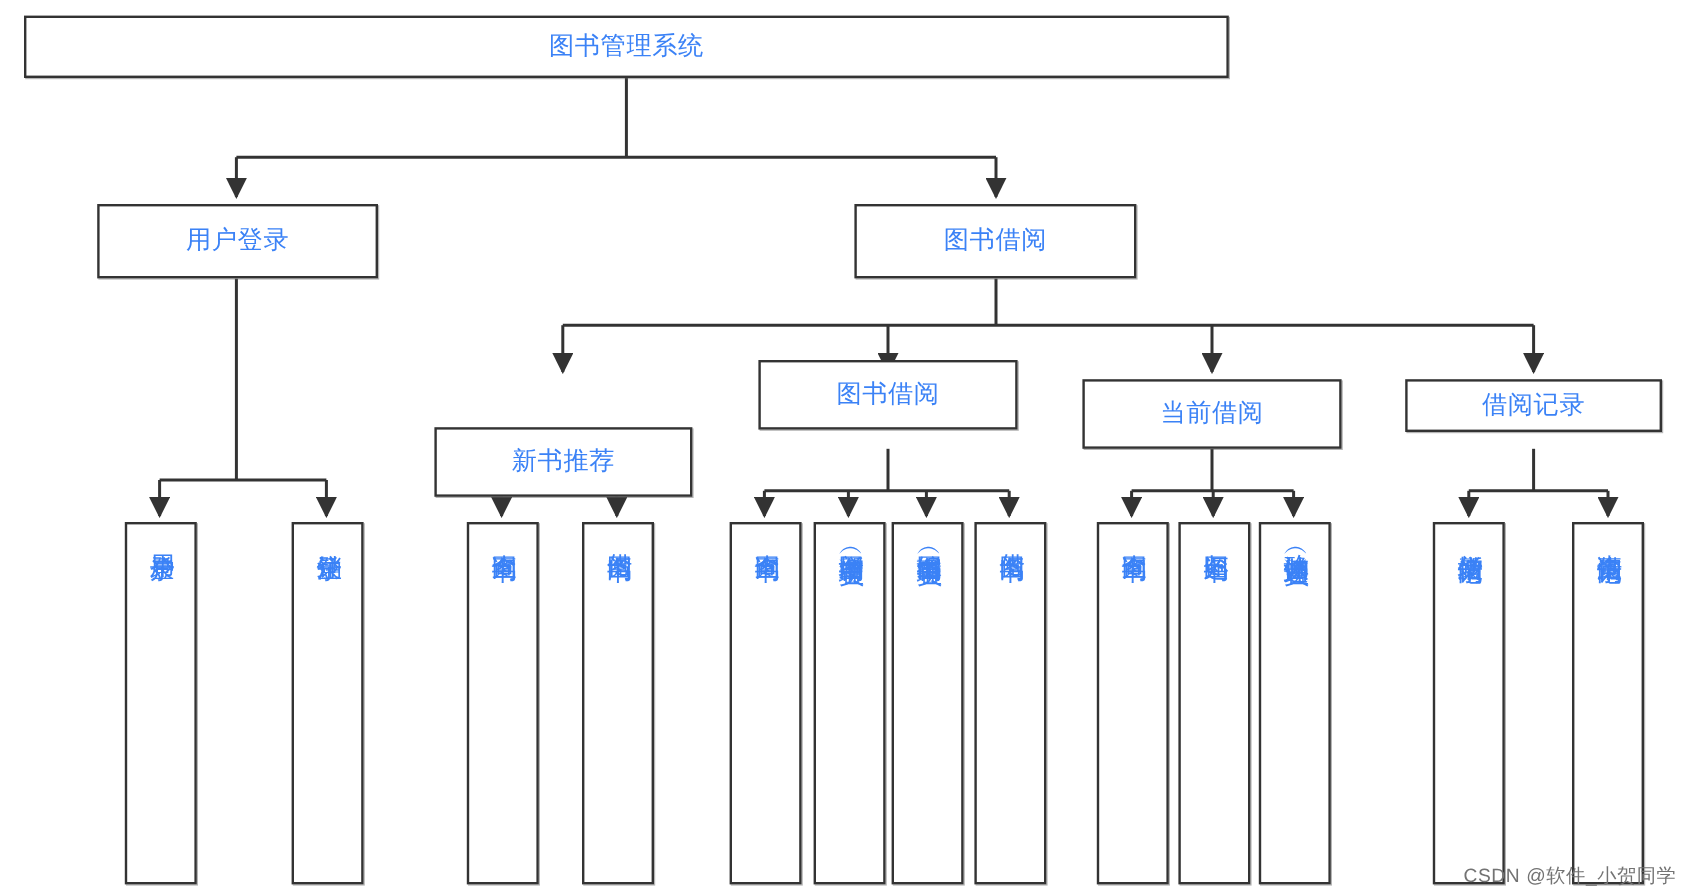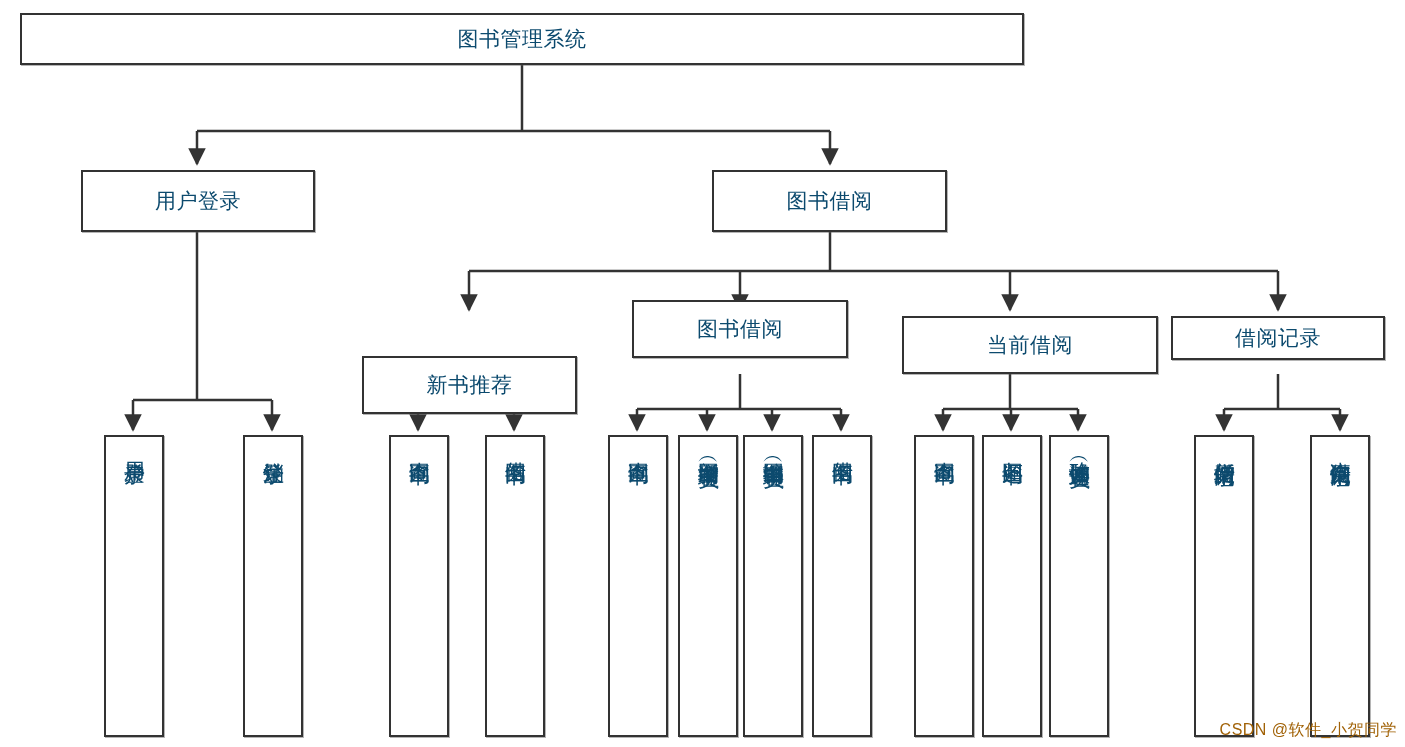--- a/index.html
+++ b/index.html
@@ -27,21 +27,21 @@
     pointer-events: none;
   }
   .node {
     position: absolute;
     box-sizing: border-box;
     border: 2px solid #333333;
     background: #ffffff;
     display: flex;
     align-items: center;
     justify-content: center;
-    color: #0c4a6e;
+    color: #3b82f6;
     text-align: center;
     box-shadow: 1px 1px 0 0 rgba(90,90,90,0.45);
   }
   .node .label {
     display: block;
     line-height: 1.12;
     letter-spacing: 0.5px;
   }
   
   .node.h .label {
@@ -61,21 +61,21 @@
     font-size: 21px;
     line-height: 1.18;
     letter-spacing: 1px;
     white-space: nowrap;
   }
   .watermark {
     position: absolute;
     right: 8px;
     bottom: 6px;
     font-size: 16px;
-    color: #a16207;
+    color: #737373;
     white-space: nowrap;
     letter-spacing: 0.5px;
     user-select: none;
   }
 </style>
 </head>
 <body>
 
 <div id="canvas">
 
@@ -143,21 +143,21 @@
   </div>
 
   <div class="node h" style="left:362px; top:316px; width:215px; height:58px;margin-top:40px;">
     <span class="label">新书推荐</span>
   </div>
 
   <div class="node h" style="left:632px; top:300px; width:216px; height:58px;">
     <span class="label">图书借阅</span>
   </div>
 
-  <div class="node h" style="left:902px; top:316px; width:256px; height:58px;">
+  <div class="node h" style="left:902px; top:316px; width:216px; height:58px;">
     <span class="label">当前借阅</span>
   </div>
 
   <div class="node h" style="left:1171px; top:316px; width:214px; height:44px;">
     <span class="label">借阅记录</span>
   </div>
 
   <div class="node v" style="left:104px; top:435px; width:60px; height:302px;">
     <span class="label">用户登录</span>
   </div>

